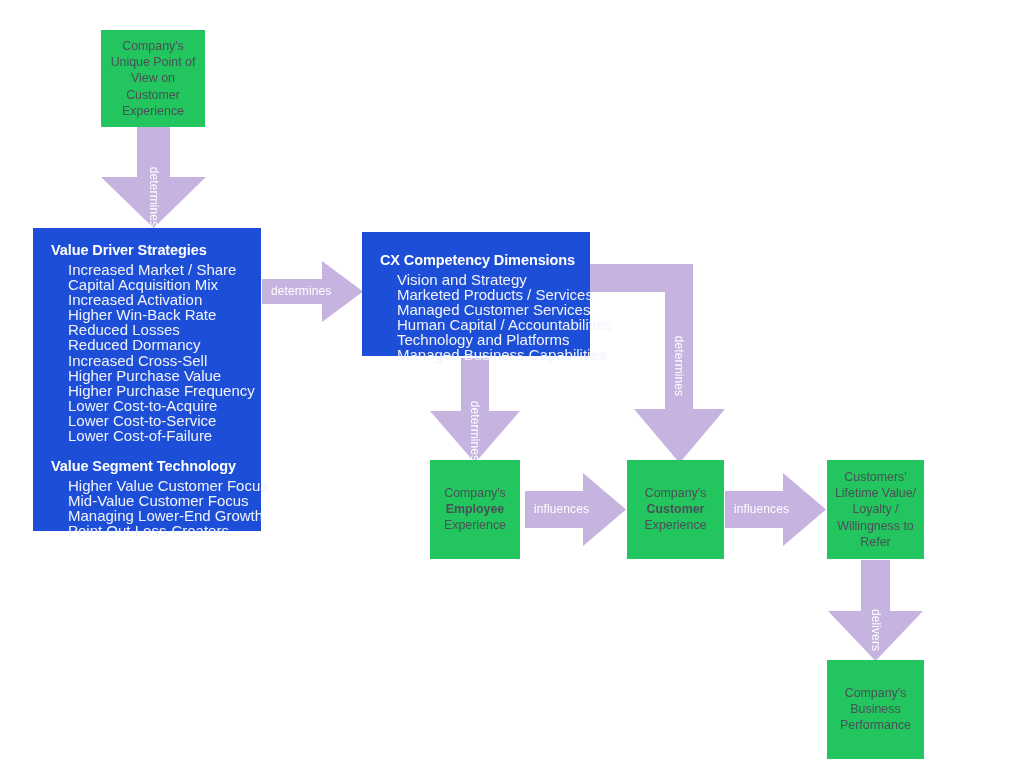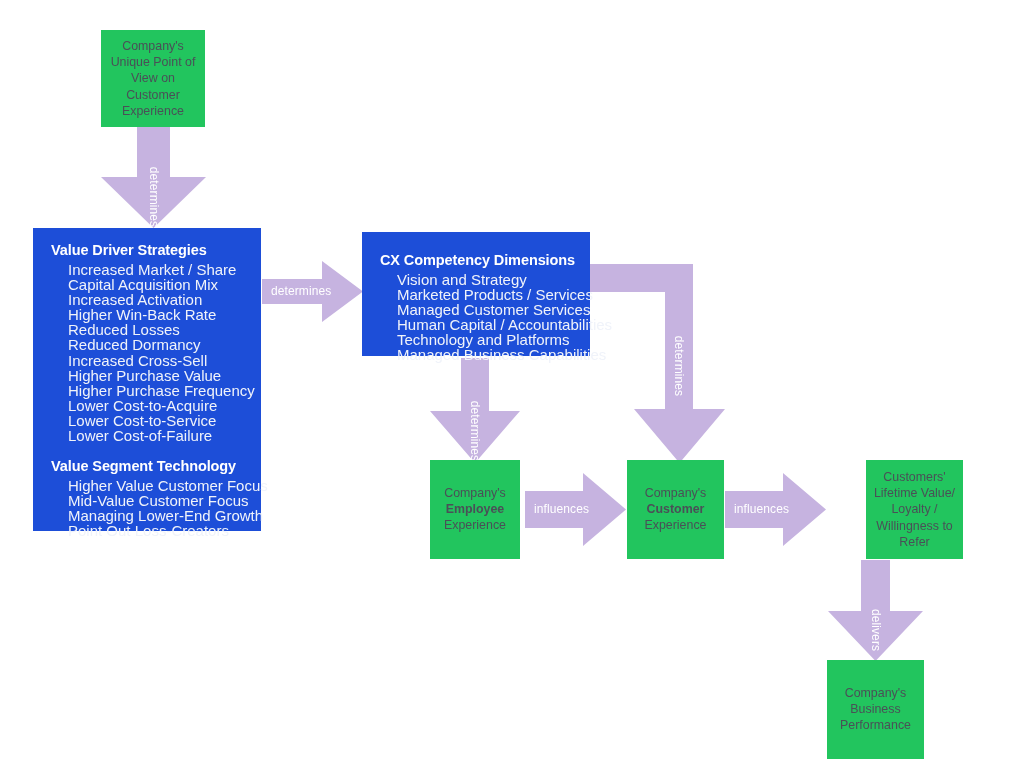--- a/index.html
+++ b/index.html
@@ -202,21 +202,21 @@
   </div>
 
   <div class="box box-light" style="left:627px; top:460px; width:97px; height:99px;">
     <div class="light-text">
       <span>Company's</span><br>
       <b>Customer</b><br>
       <span>Experience</span>
     </div>
   </div>
 
-  <div class="box box-light" style="left:866px; top:460px; width:97px; height:99px;">
+  <div class="box box-light" style="left:827px; top:460px; width:97px; height:99px;">
     <div class="light-text">
       <span>Customers'</span><br>
       <span>Lifetime Value/</span><br>
       <span>Loyalty /</span><br>
       <span>Willingness to</span><br>
       <span>Refer</span>
     </div>
   </div>
 
   <div class="box box-light" style="left:827px; top:660px; width:97px; height:99px;">

